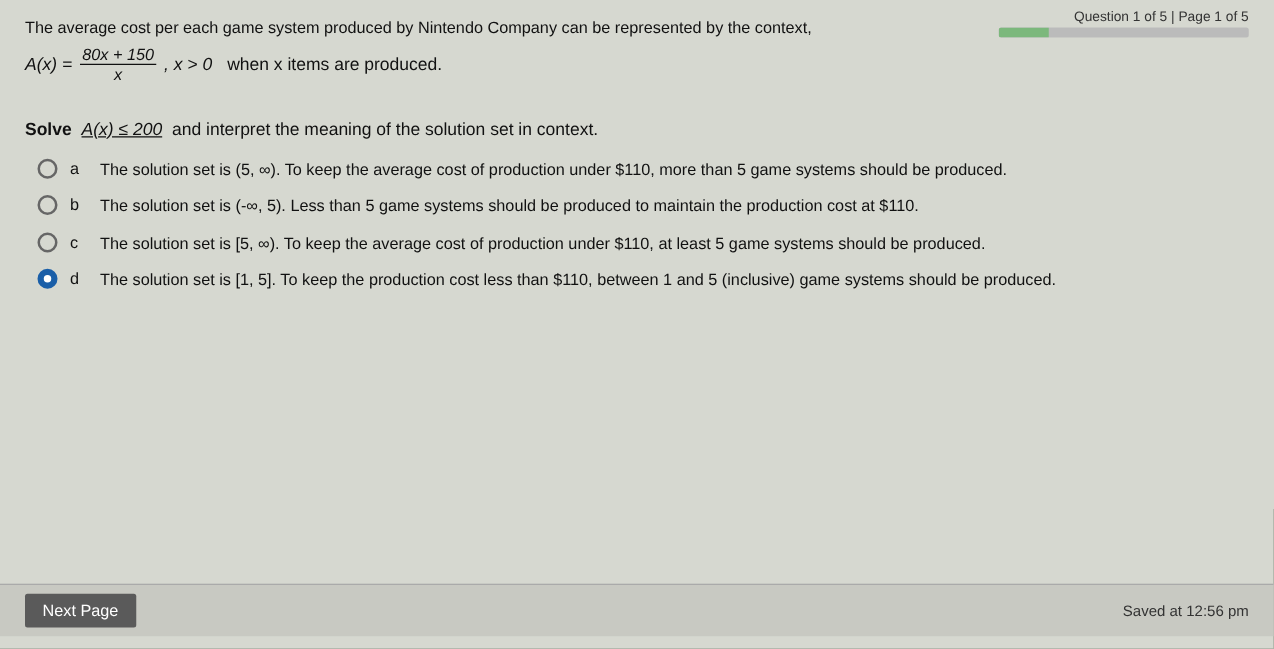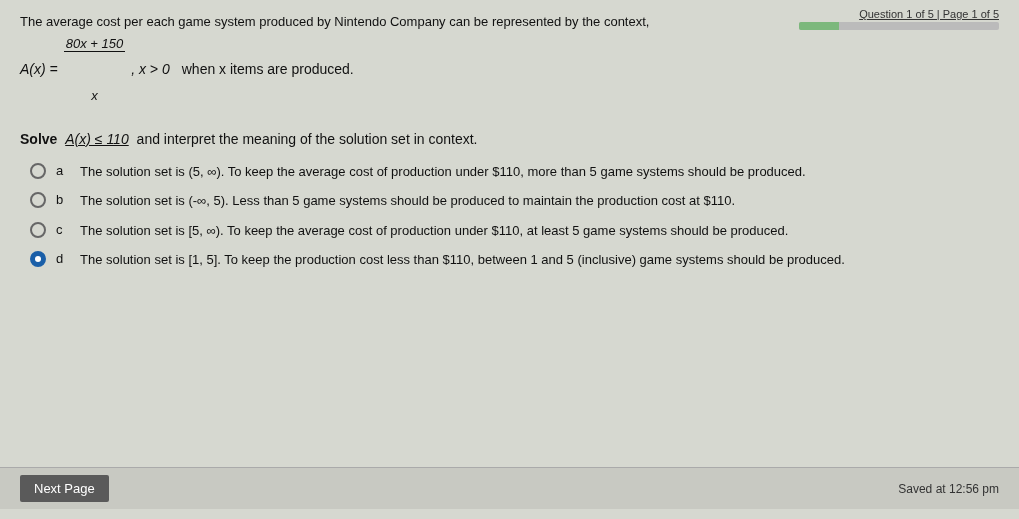--- a/index.html
+++ b/index.html
@@ -23,21 +23,20 @@
     .top-right-info {
       position: absolute;
       top: 8px;
       right: 20px;
       font-size: 11px;
       color: #333;
       display: flex;
       flex-direction: column;
       align-items: flex-end;
       gap: 2px;
-      text-decoration: underline;
     }
     .progress-bar-container {
       width: 200px;
       height: 8px;
       background: #bbb;
       border-radius: 2px;
       overflow: hidden;
     }
     .progress-bar-fill {
       height: 100%;
@@ -67,21 +66,20 @@
       font-style: italic;
     }
     .function-fraction {
       display: inline-flex;
       flex-direction: column;
       align-items: center;
       font-style: italic;
       font-size: 14px;
       vertical-align: middle;
       margin: 0 2px;
-      gap: 36px;
     }
     .fraction-num {
       border-bottom: 1px solid #111;
       padding: 0 2px;
       font-size: 13px;
     }
     .fraction-den {
       padding: 0 2px;
       font-size: 13px;
     }
@@ -186,21 +184,21 @@
     <div class="function-fraction">
       <span class="fraction-num">80x + 150</span>
       <span class="fraction-den">x</span>
     </div>
     <span style="font-style:italic;">, x &gt; 0</span>
     <span style="font-style:normal; margin-left:8px;">when x items are produced.</span>
   </div>
 
   <div class="solve-line">
     <span style="font-weight:bold;">Solve</span>
-    <span style="text-decoration:underline; font-style:italic; font-size:14px; margin: 0 4px;">A(x) ≤ 110</span>
+    <span style="text-decoration:underline; font-style:italic; font-size:14px; margin: 0 4px;">A(x) ≤ 200</span>
     <span>and interpret the meaning of the solution set in context.</span>
   </div>
 
   <div class="options-container">
 
     <div class="option-row">
       <div class="option-radio"></div>
       <span class="option-letter">a</span>
       <span class="option-text">The solution set is (5, ∞). To keep the average cost of production under $110, more than 5 game systems should be produced.</span>
     </div>

